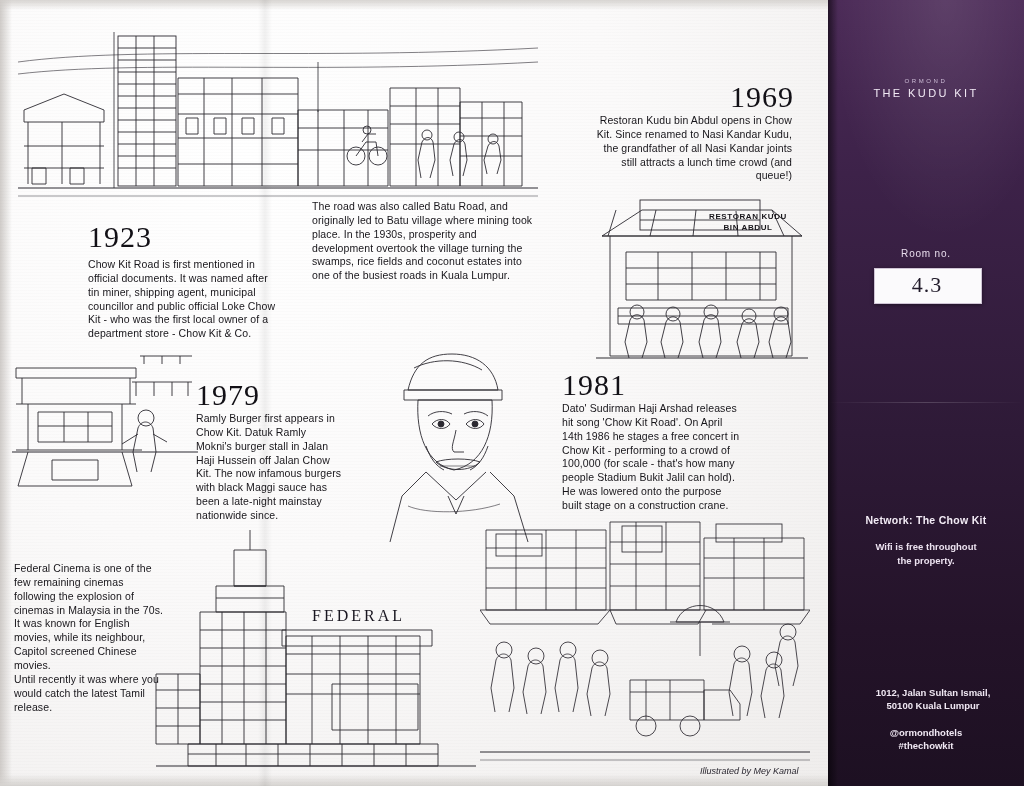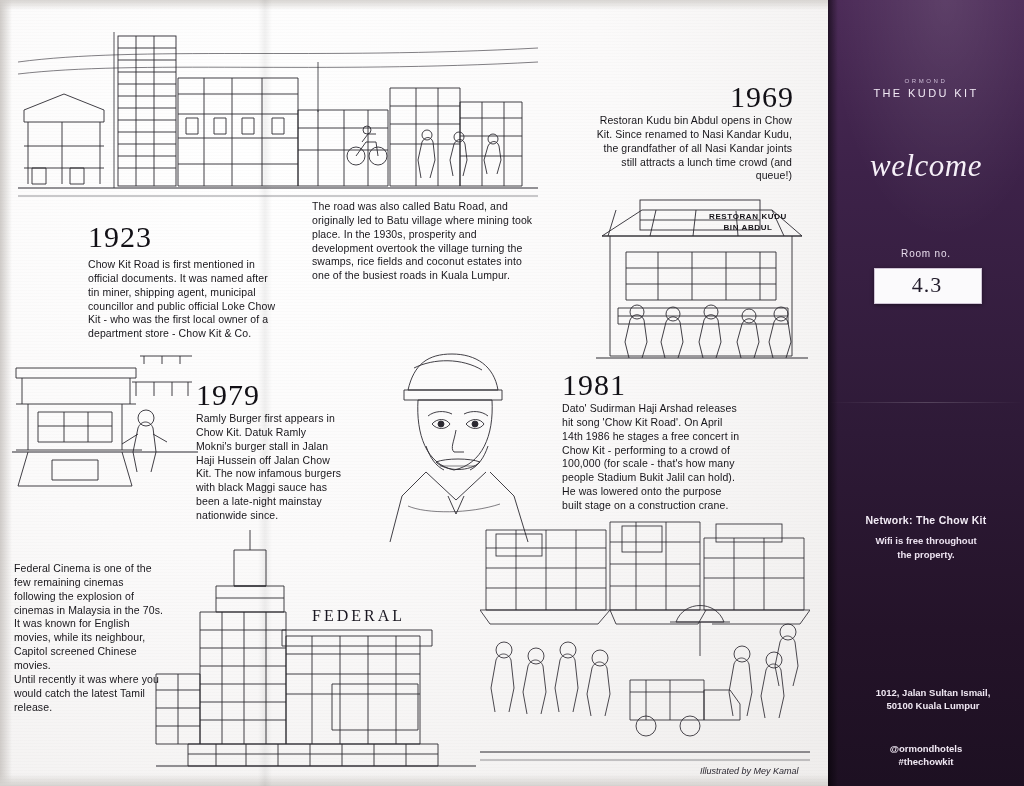--- a/index.html
+++ b/index.html
@@ -160,21 +160,21 @@
     position: absolute; left: 0; right: 0; top: 514px;
     text-align: center;
   }
   .net-title {
     font-size: 10.5px;
     font-weight: bold;
     letter-spacing: 0.3px;
     color: #f3ecf6;
   }
   .net-sub {
-    margin-top: 8px;
+    margin-top: 14px;
     font-size: 9.5px;
     font-weight: bold;
     line-height: 1.45;
     color: #ece2f0;
   }
   .addr-block {
     position: absolute; left: 0; right: 0; top: 686px;
     text-align: center;
     font-size: 9.5px;
     font-weight: bold;
@@ -428,33 +428,32 @@
   </div>
 
   <div class="panel">
     <div class="panel-sheen"></div>
 
     <div class="brand">
       <div class="brand-sup">ORMOND</div>
       <div class="brand-main">THE KUDU KIT</div>
     </div>
 
-    <div class="welcome">welcome</div>
 
     <div class="room-label">Room no.</div>
     <div class="room-box"></div>
     <div class="room-value">4.3</div>
 
     <div class="divider"></div>
 
     <div class="net-block">
       <div class="net-title">Network: The Chow Kit</div>
       <div class="net-sub" style="white-space: pre-line;">Wifi is free throughout
 the property.</div>
     </div>
 
     <div class="addr-block" style="white-space: pre-line; padding-left: 14px;">1012, Jalan Sultan Ismail,
 50100 Kuala Lumpur</div>
-    <div class="social-block" style="white-space: pre-line; margin-top: 16px;">@ormondhotels
+    <div class="social-block" style="white-space: pre-line;">@ormondhotels
 #thechowkit</div>
   </div>
 
 </div>
 
 </body></html>

